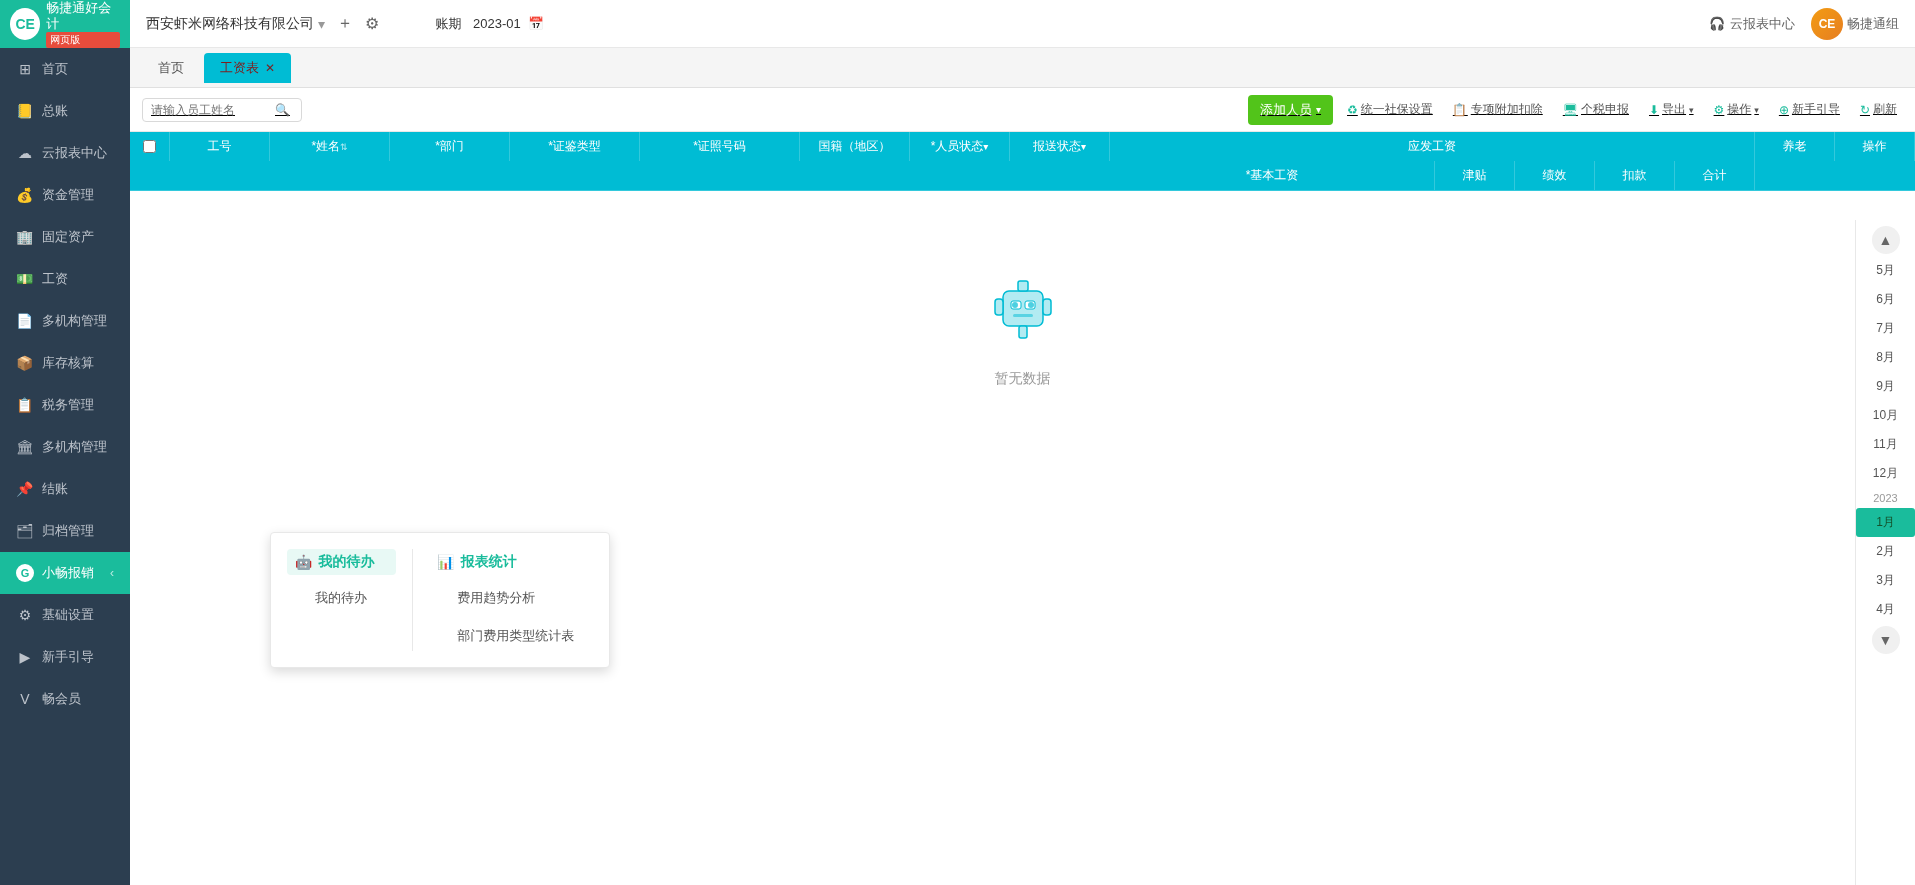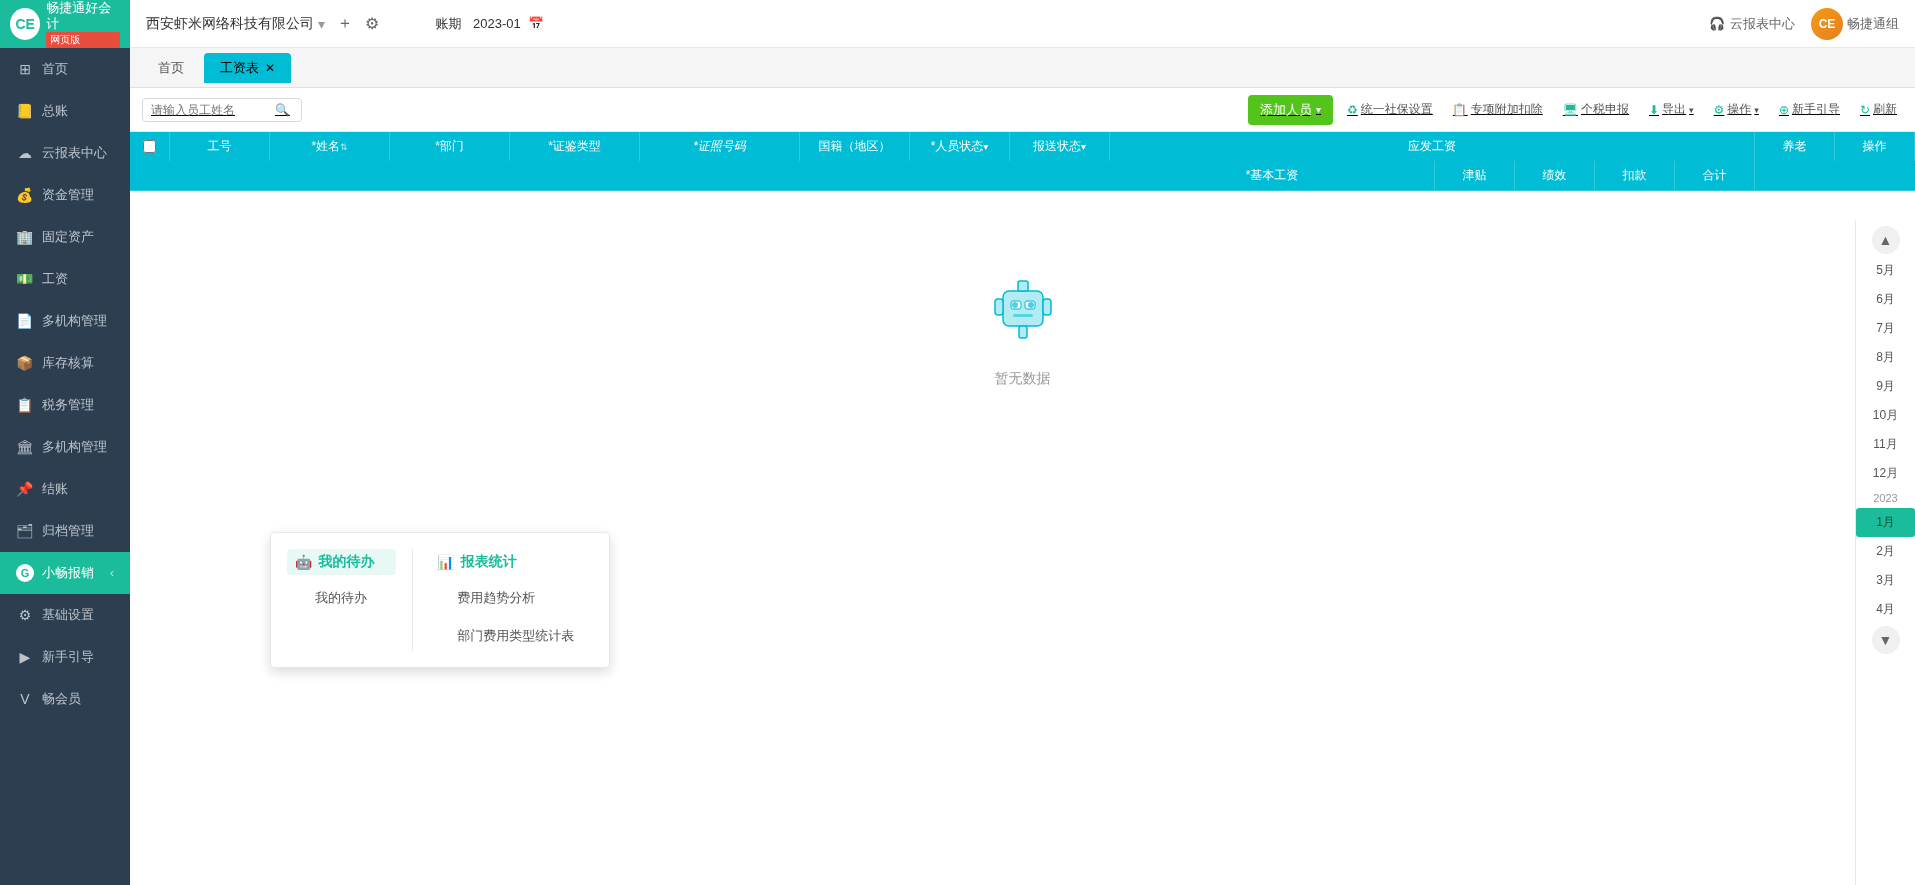--- a/index.html
+++ b/index.html
@@ -95,21 +95,21 @@
       gap: 4px;
     }
     .tab {
       padding: 6px 16px;
       border-radius: 4px 4px 0 0;
       cursor: pointer;
       font-size: 13px;
       display: flex; align-items: center; gap: 6px;
     }
     .tab.default { color: #555; background: transparent; }
-    .tab.active { background: #00bcd4; color: #000000; }
+    .tab.active { background: #00bcd4; color: #7f1d1d; }
     .tab-close { font-size: 12px; cursor: pointer; }
 
     
     .toolbar {
       height: 44px;
       background: #fff;
       border-bottom: 1px solid #e8e8e8;
       display: flex;
       align-items: center;
       padding: 0 12px;
@@ -463,21 +463,21 @@
       <div class="hc" style="width:120px;min-width:120px;">
         <span>*姓名</span>
         <span class="sort-icon">⇅</span>
       </div>
       <div class="hc" style="width:120px;min-width:120px;">
         <span>*部门</span>
       </div>
       <div class="hc" style="width:130px;min-width:130px;">
         <span>*证鉴类型</span>
       </div>
-      <div class="hc" style="width:160px;min-width:160px;font-style:italic;">
+      <div class="hc" style="width:160px;min-width:160px;">
         <span>*证照号码</span>
       </div>
       <div class="hc" style="width:110px;min-width:110px;">
         <span>国籍（地区）</span>
       </div>
       <div class="hc" style="width:100px;min-width:100px;">
         <span>*人员状态</span>
         <span class="filter-icon">▾</span>
       </div>
       <div class="hc" style="width:100px;min-width:100px;">

